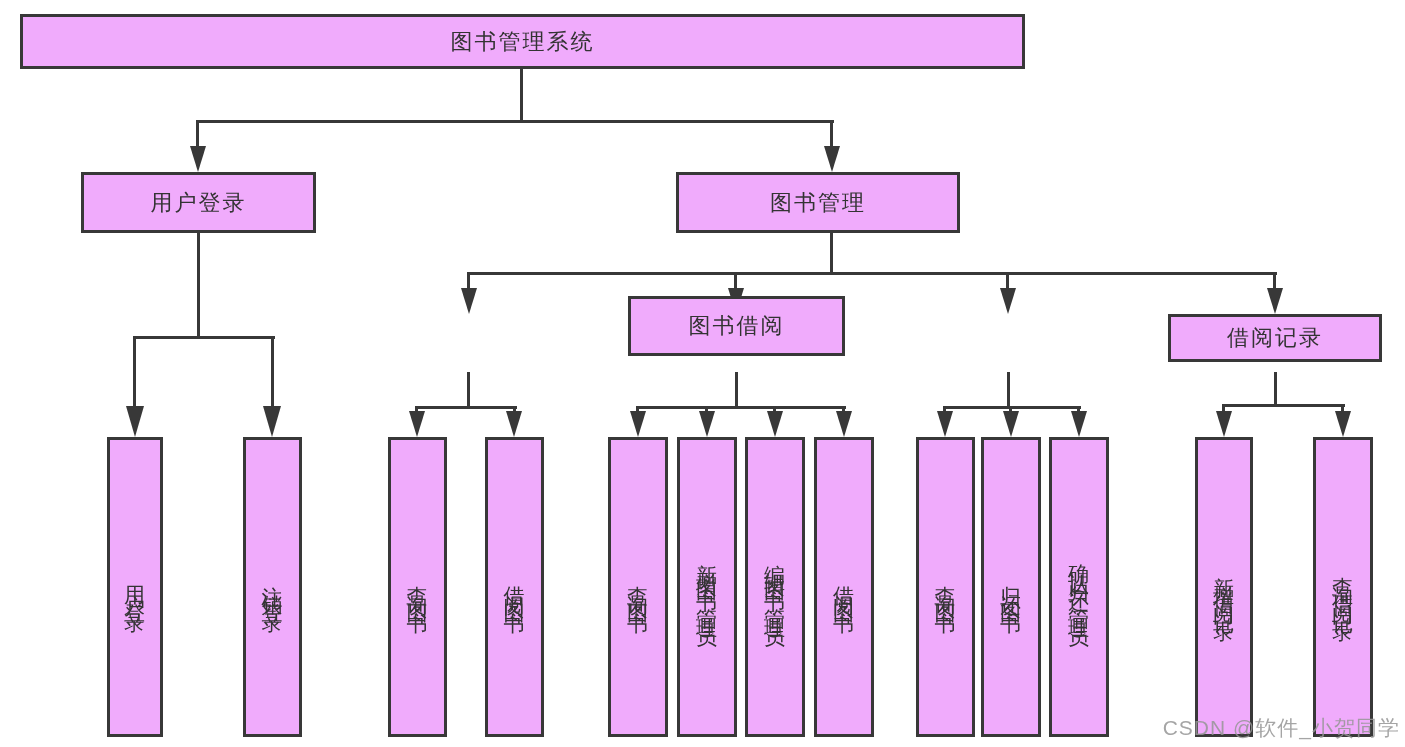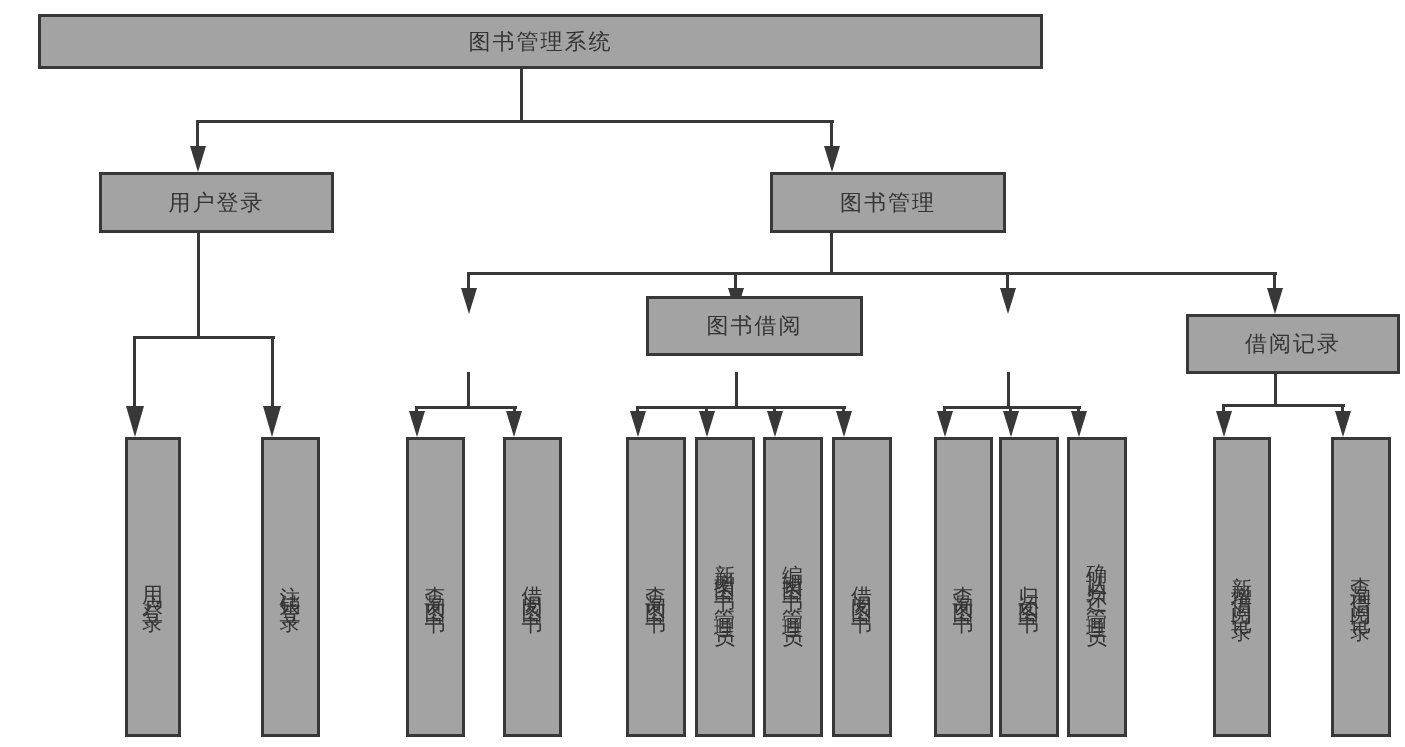--- a/index.html
+++ b/index.html
@@ -12,22 +12,22 @@
     position:relative;
     width:1405px;height:747px;
     background:var(--bg);
     font-family:"Liberation Sans",sans-serif;
     overflow:hidden;
   }
   .box{
     position:absolute;
     box-sizing:border-box;
     border:3px solid var(--line);
-    background:#a3a3a3;
-    display:flex;align-items:center;justify-content:center;margin-left:18px;
+    background:#f0abfc;
+    display:flex;align-items:center;justify-content:center;
   }
   .hlabel{
     font-size:22px;color:var(--text);
     letter-spacing:2px;white-space:nowrap;
   }
   .vlabel{
     writing-mode:vertical-rl;
     text-orientation:mixed;
     font-size:21px;color:var(--text);
     letter-spacing:9px;line-height:1;
@@ -64,21 +64,21 @@
   <div class="vline" style="left:520px;top:69px;height:52px"></div>
   <div class="hline" style="left:196px;top:120px;width:638px"></div>
   <div class="vline" style="left:196px;top:120px;height:27px"></div>
   <div class="ah" style="left:190px;top:146px"></div>
   <div class="vline" style="left:830px;top:120px;height:27px"></div>
   <div class="ah" style="left:824px;top:146px"></div>
 
   <div class="box" style="left:81px;top:172px;width:235px;height:61px">
     <span class="hlabel">用户登录</span>
   </div>
-  <div class="box" style="left:752px;top:172px;width:236px;height:61px">
+  <div class="box" style="left:676px;top:172px;width:284px;height:61px">
     <span class="hlabel">图书管理</span>
   </div>
 
   <div class="vline" style="left:197px;top:231px;height:105px"></div>
   <div class="hline" style="left:133px;top:336px;width:142px"></div>
   <div class="vline" style="left:133px;top:336px;height:70px"></div>
   <div class="ah big" style="left:126px;top:406px"></div>
   <div class="vline" style="left:271px;top:336px;height:70px"></div>
   <div class="ah big" style="left:263px;top:406px"></div>
 
@@ -89,21 +89,21 @@
   <div class="vline" style="left:734px;top:272px;height:17px"></div>
   <div class="ah" style="left:728px;top:288px"></div>
   <div class="vline" style="left:1006px;top:272px;height:17px"></div>
   <div class="ah" style="left:1000px;top:288px"></div>
   <div class="vline" style="left:1273px;top:272px;height:17px"></div>
   <div class="ah" style="left:1267px;top:288px"></div>
 
   <div class="box" style="left:628px;top:296px;width:217px;height:60px">
     <span class="hlabel">图书借阅</span>
   </div>
-  <div class="box" style="left:1168px;top:314px;width:214px;height:60px">
+  <div class="box" style="left:1168px;top:314px;width:214px;height:48px">
     <span class="hlabel">借阅记录</span>
   </div>
 
   <div class="vline" style="left:467px;top:372px;height:36px"></div>
   <div class="hline" style="left:415px;top:406px;width:102px"></div>
   <div class="vline" style="left:415px;top:406px;height:7px"></div>
   <div class="ah" style="left:409px;top:411px"></div>
   <div class="vline" style="left:513px;top:406px;height:7px"></div>
   <div class="ah" style="left:506px;top:411px"></div>
 
@@ -171,14 +171,15 @@
     <span class="vlabel">确认归还（管理员）</span>
   </div>
 
   <div class="box leaf" style="left:1195px;top:437px;width:58px;height:300px">
     <span class="vlabel">新增借阅记录</span>
   </div>
   <div class="box leaf" style="left:1313px;top:437px;width:60px;height:300px">
     <span class="vlabel">查询借阅记录</span>
   </div>
 
+  <div class="watermark">CSDN @软件_小贺同学</div>
 
 </div>
 
 </body></html>

